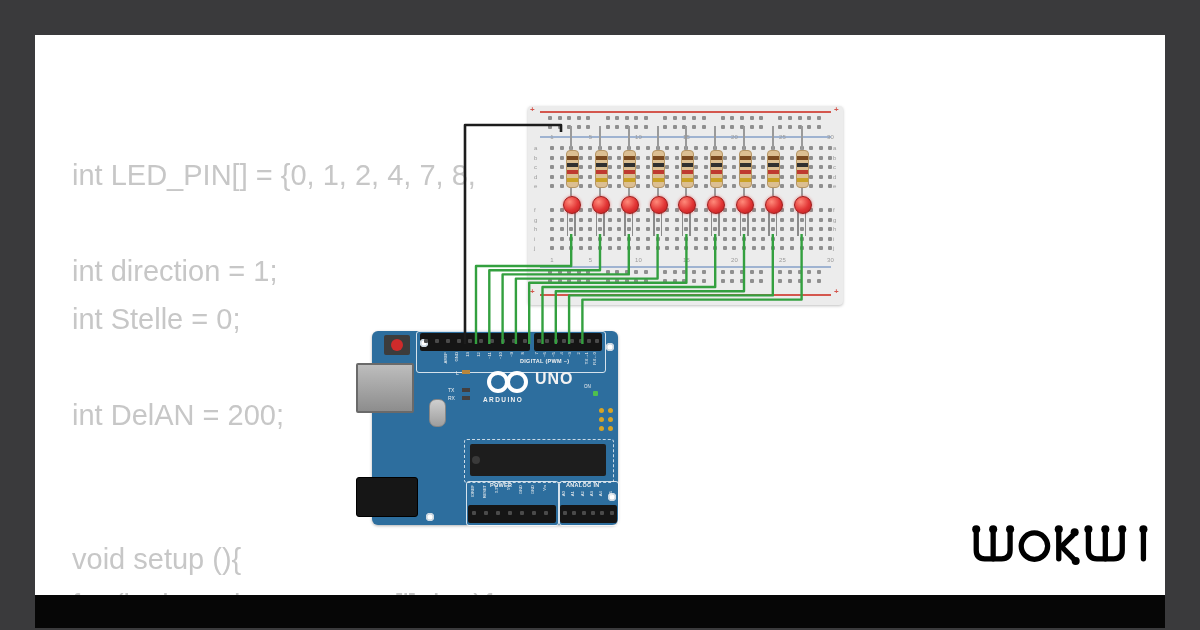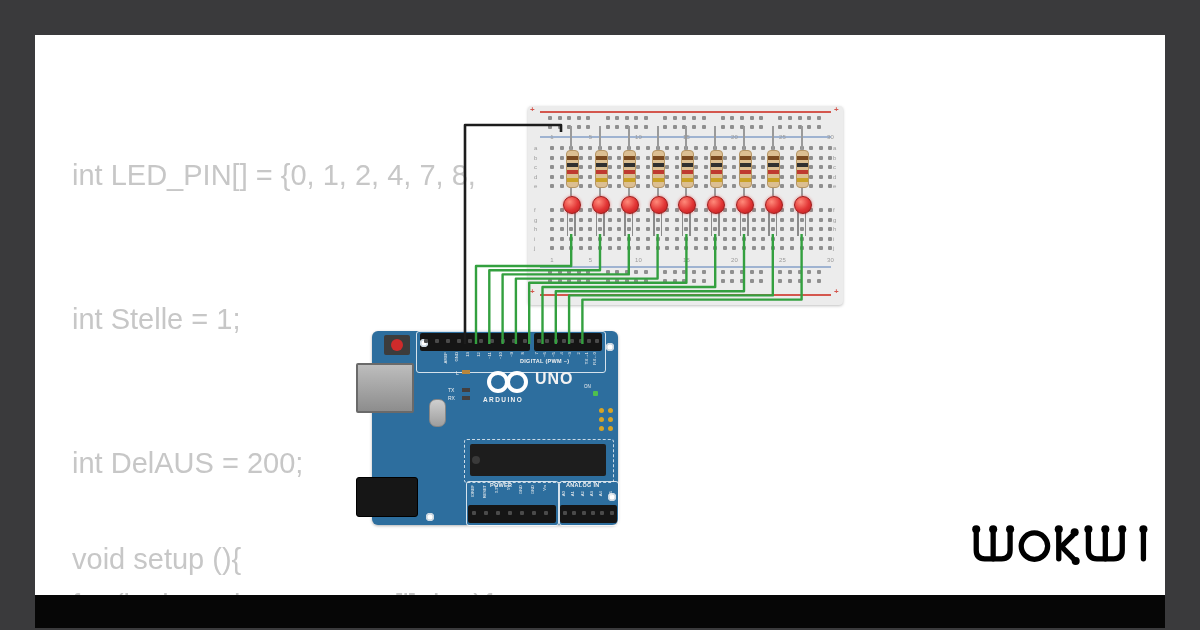--- a/index.html
+++ b/index.html
@@ -27,22 +27,23 @@
          box-shadow:inset 0 0 0 1.5px #c9d6e0;}
 </style>
 </head>
 <body>
 
 <div class="stage">
 
   <div class="card"></div>
 
   <div class="code-line" style="top:158px">int LED_PIN[] = {0, 1, 2, 4, 7, 8,</div>
-  <div class="code-line" style="top:302px">int Stelle = 1;</div>
-  <div class="code-line" style="top:446px">int DelAUS = 200;</div>
+  <div class="code-line" style="top:254px">int direction = 1;</div>
+  <div class="code-line" style="top:302px">int Stelle = 0;</div>
+  <div class="code-line" style="top:398px">int DelAN = 200;</div>
   <div class="code-line" style="top:542px">void setup (){</div>
   <div class="code-line" style="top:588px">for (int i = 0; i &lt; LED_PIN[i]; i++){</div>
 
 
   <div id="breadboard" style="background: rgb(236, 236, 236);">
       <div style="position: absolute; left: 22px; top: 40px; width: 4px; height: 4px; background: rgb(143, 143, 143); border-radius: 1px;"></div>
       <div style="position: absolute; left: 22px; top: 49.5px; width: 4px; height: 4px; background: rgb(143, 143, 143); border-radius: 1px;"></div>
       <div style="position: absolute; left: 22px; top: 59px; width: 4px; height: 4px; background: rgb(143, 143, 143); border-radius: 1px;"></div>
       <div style="position: absolute; left: 22px; top: 68.5px; width: 4px; height: 4px; background: rgb(143, 143, 143); border-radius: 1px;"></div>
       <div style="position: absolute; left: 22px; top: 78px; width: 4px; height: 4px; background: rgb(143, 143, 143); border-radius: 1px;"></div>

